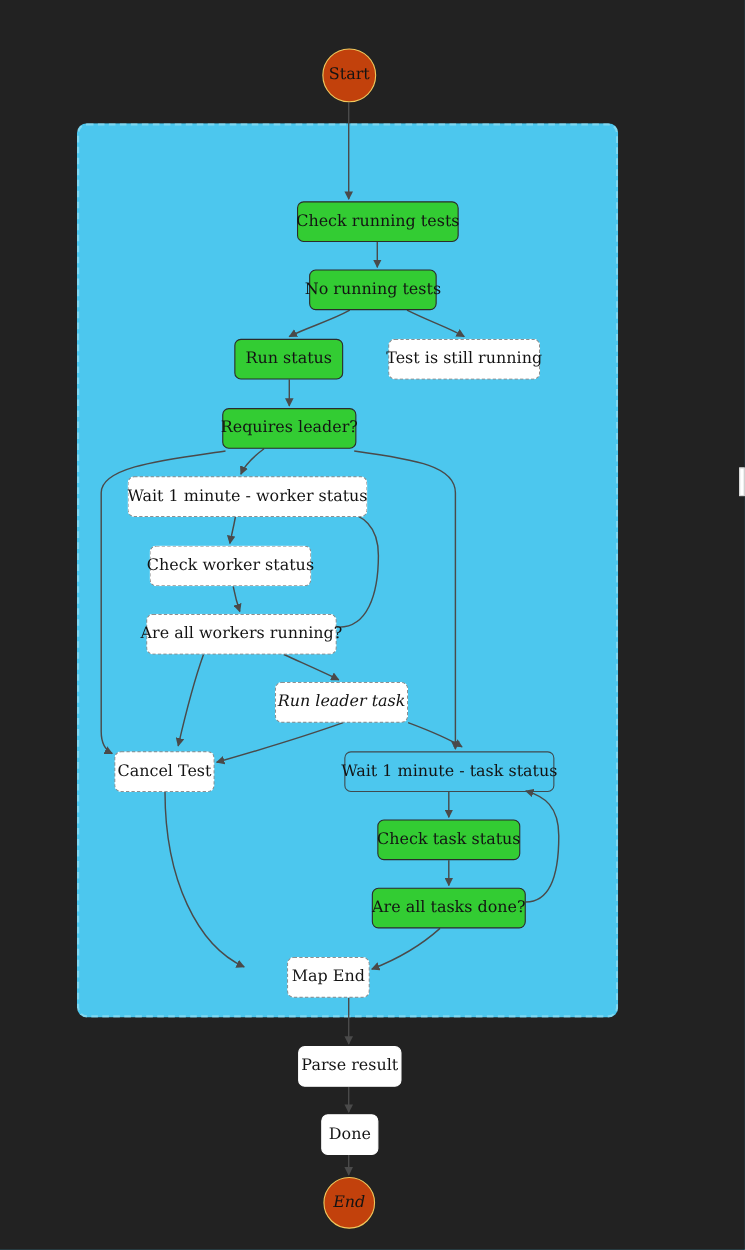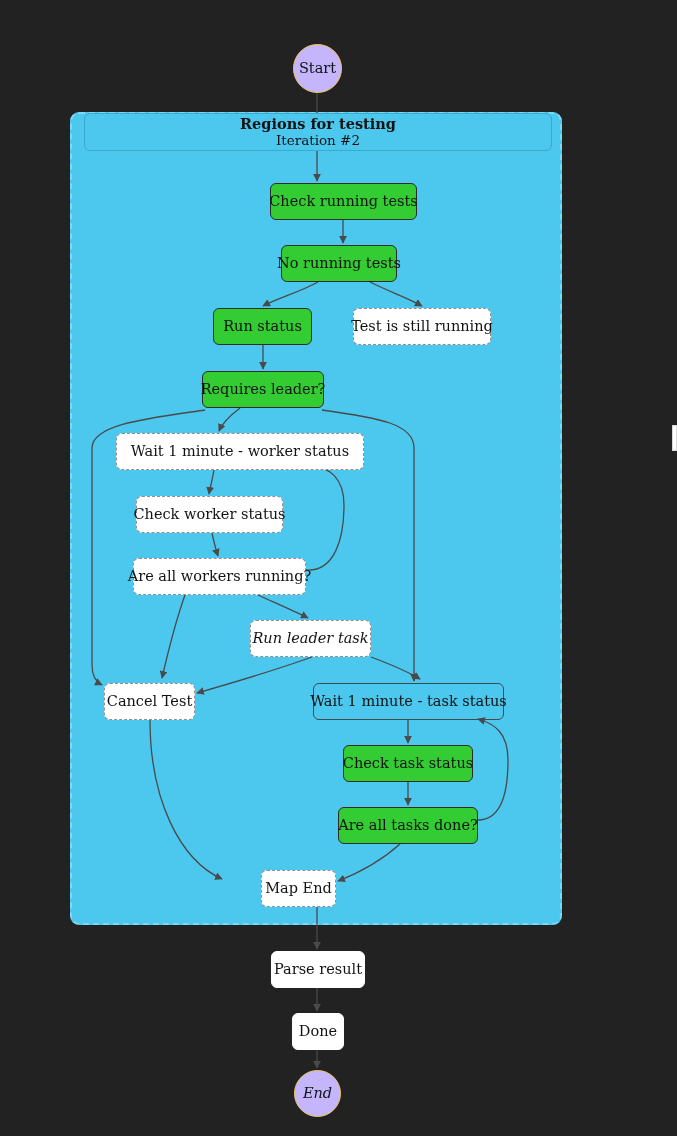--- a/index.html
+++ b/index.html
@@ -51,21 +51,21 @@
   }
   .n-clear-solid {
     background: transparent;
     border: 1px solid #3f4a4f;
   }
   .n-white-plain {
     background: #ffffff;
     border: 1px solid #ffffff;
   }
   .n-circle {
-    background: #c4b5fd;
+    background: #c2410c;
     border: 1px solid #f1c85c;
     border-radius: 50%;
     padding: 0;
   }
   #subgraph {
     position: absolute;
     left: 70px;
     top: 112px;
     width: 492px;
     height: 813px;
@@ -143,33 +143,29 @@
       <path d="M408,782 L408,805"></path>
       <path d="M478,820 C502,820 508,790 508,760 C508,733 495,724 478,719"></path>
       <path d="M400,844 C380,862 356,874 338,881"></path>
       <path d="M150,720 C150,800 180,860 222,879"></path>
       <path d="M317,907 L317,949"></path>
       <path d="M317,988 L317,1011"></path>
       <path d="M317,1050 L317,1068"></path>
     </g>
   </svg>
 
-  <div id="subgraph-label">
-    <div id="subgraph-title">Regions for testing</div>
-    <div id="subgraph-sub">Iteration #2</div>
-  </div>
 
   <div id="nodes-layer">
       <div class="node n-circle" style="left: 293px; top: 44px; width: 49px; height: 49px;">Start</div>
       <div class="node n-green" style="left: 270px; top: 183px; width: 147px; height: 37px;">Check running tests</div>
       <div class="node n-green" style="left: 281px; top: 245px; width: 116px; height: 37px;">No running tests</div>
       <div class="node n-green" style="left: 213px; top: 308px; width: 99px; height: 37px;">Run status</div>
       <div class="node n-white-dashed" style="left: 353px; top: 308px; width: 138px; height: 37px;">Test is still running</div>
       <div class="node n-green" style="left: 202px; top: 371px; width: 122px; height: 37px;">Requires leader?</div>
-      <div class="node n-white-dashed" style="left: 116px; top: 433px; width: 248px; height: 37px;">Wait 1 minute - worker status</div>
+      <div class="node n-white-dashed" style="left: 116px; top: 433px; width: 218px; height: 37px;">Wait 1 minute - worker status</div>
       <div class="node n-white-dashed" style="left: 136px; top: 496px; width: 147px; height: 37px;">Check worker status</div>
       <div class="node n-white-dashed" style="left: 133px; top: 558px; width: 173px; height: 37px;">Are all workers running?</div>
       <div class="node n-white-dashed" style="left: 250px; top: 620px; width: 121px; height: 37px; font-style: italic;">Run leader task</div>
       <div class="node n-white-dashed" style="left: 104px; top: 683px; width: 91px; height: 37px;">Cancel Test</div>
       <div class="node n-clear-solid" style="left: 313px; top: 683px; width: 191px; height: 37px;">Wait 1 minute - task status</div>
       <div class="node n-green" style="left: 343px; top: 745px; width: 130px; height: 37px;">Check task status</div>
       <div class="node n-green" style="left: 338px; top: 807px; width: 140px; height: 37px; text-align: center;">Are all tasks done?</div>
       <div class="node n-white-dashed" style="left: 261px; top: 870px; width: 75px; height: 37px;">Map End</div>
       <div class="node n-white-plain" style="left: 271px; top: 951px; width: 94px; height: 37px;">Parse result</div>
       <div class="node n-white-plain" style="left: 292px; top: 1013px; width: 52px; height: 37px;">Done</div>

